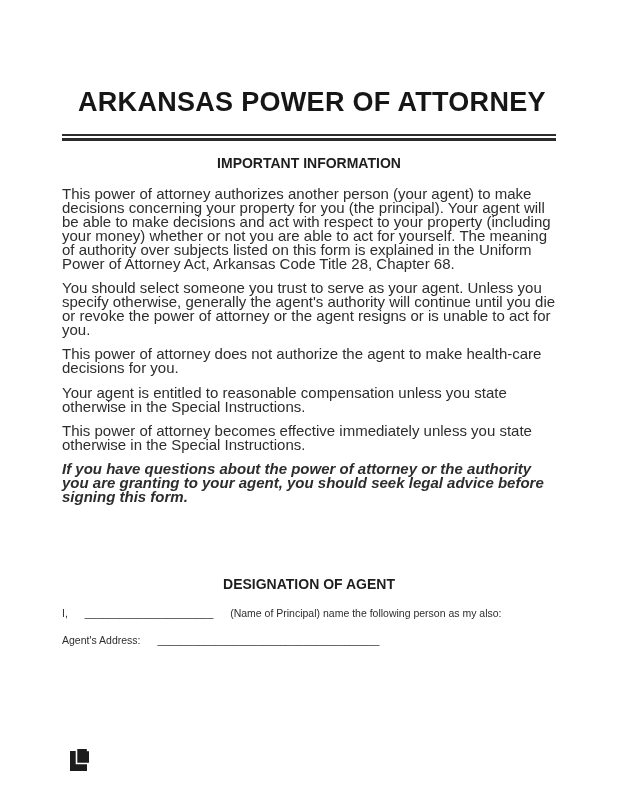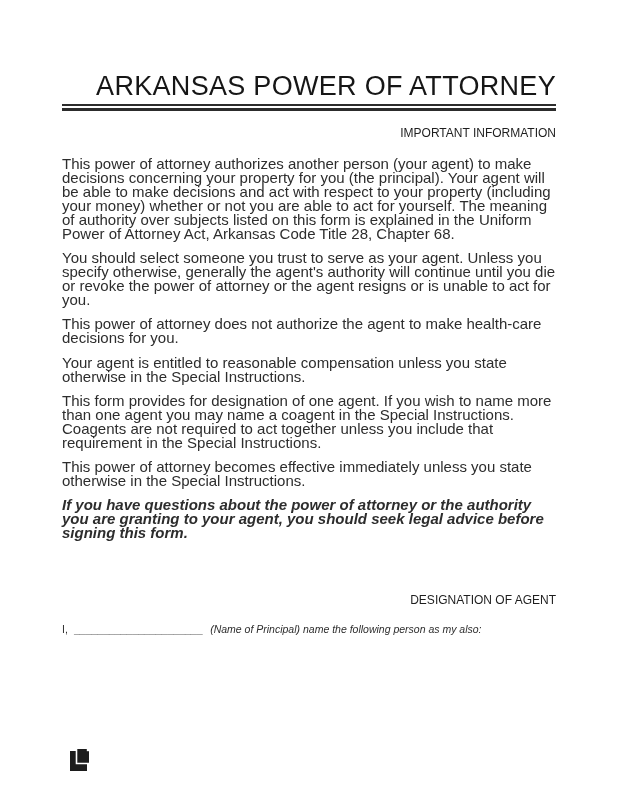--- a/index.html
+++ b/index.html
@@ -7,57 +7,57 @@
     position: relative;
     width: 618px;
     height: 800px;
     background: #ffffff;
     font-family: "Liberation Sans", "DejaVu Sans", sans-serif;
     color: #2d2d2d;
     overflow: hidden;
   }
   .content { padding: 71px 62px 0 62px; }
   .doc-title {
-    margin: 0;
+    margin: 16px;
     font-size: 27px;
     line-height: 31px;
-    font-weight: 400;
+    font-weight: 700;
     text-align: right;
     color: #161616;
     letter-spacing: 0.3px;
     white-space: nowrap;
   }
   .double-rule {
     margin-top: 2px;
     height: 2px;
     border-top: 2px solid #2c2c2c;
     border-bottom: 3px solid #2c2c2c;
   }
   .section-heading {
     margin: 15px 0 17px 0;
-    font-size: 12px;
+    font-size: 14px;
     line-height: 14px;
-    font-weight: 400;
-    text-align: right;
+    font-weight: 700;
+    text-align: center;
     color: #1e1e1e;
   }
   .body-p {
     margin: 0 0 10.2px 0;
     font-size: 15px;
     line-height: 14px;
   }
   .bold { font-weight: 700; font-style: italic; }
-  .designation-heading { margin-top: 53px; margin-bottom: 15px; }
+  .designation-heading { margin-top: 73px; margin-bottom: 15px; }
   .form-line {
     margin: 0 0 12.8px 0;
     font-size: 10.5px;
     line-height: 14.5px;
     white-space: nowrap;
   }
-  .form-line > span + span { margin-left: 4px; font-style: italic; }
+  .form-line > span + span { margin-left: 14px; }
   .blank { letter-spacing: 0; color: #2d2d2d; }
   .logo {
     position: absolute;
     left: 70px;
     top: 749px;
     width: 19px;
     height: 22px;
   }
   .logo svg { display: block; }
 </style>
@@ -69,33 +69,36 @@
 
     <h1 class="doc-title">ARKANSAS POWER OF ATTORNEY</h1>
     <div class="double-rule"></div>
 
     <div class="section-heading">IMPORTANT INFORMATION</div>
 
     <p class="body-p">This power of attorney authorizes another person (your agent) to make decisions concerning your property for you (the principal). Your agent will be able to make decisions and act with respect to your property (including your money) whether or not you are able to act for yourself. The meaning of authority over subjects listed on this form is explained in the Uniform Power of Attorney Act, Arkansas Code Title 28, Chapter 68.</p>
     <p class="body-p">You should select someone you trust to serve as your agent. Unless you specify otherwise, generally the agent's authority will continue until you die or revoke the power of attorney or the agent resigns or is unable to act for you.</p>
     <p class="body-p">This power of attorney does not authorize the agent to make health-care decisions for you.</p>
     <p class="body-p">Your agent is entitled to reasonable compensation unless you state otherwise in the Special Instructions.</p>
-    <p class="body-p">This form provides for designation of one agent. If you wish to name more than one agent you may name a coagent in the Special Instructions. Coagents are not required to act together unless you include that requirement in the Special Instructions.</p>
     <p class="body-p">This power of attorney becomes effective immediately unless you state otherwise in the Special Instructions.</p>
     <p class="body-p bold">If you have questions about the power of attorney or the authority you are granting to your agent, you should seek legal advice before signing this form.</p>
 
     <div class="section-heading designation-heading">DESIGNATION OF AGENT</div>
 
     <p class="form-line">
       <span>I,</span>
       <span class="blank">______________________</span>
       <span>(Name of Principal) name the following person as my also:</span>
     </p>
 
 
+    <p class="form-line">
+      <span>Agent's Address:</span>
+      <span class="blank">______________________________________</span>
+    </p>
 
 
   </div>
 
   <div class="logo">
     <svg width="19" height="22" viewBox="0 0 19 22" xmlns="http://www.w3.org/2000/svg">
       <rect x="0" y="2" width="17" height="20" fill="#1c1c1c"></rect>
       <rect x="6.5" y="0" width="12.5" height="14.5" fill="#1c1c1c"></rect>
       <path d="M6.5 0 V14.5 H19" stroke="#ffffff" stroke-width="1.6" fill="none"></path>
       <rect x="16.8" y="0" width="2.2" height="2.2" fill="#ffffff"></rect>

